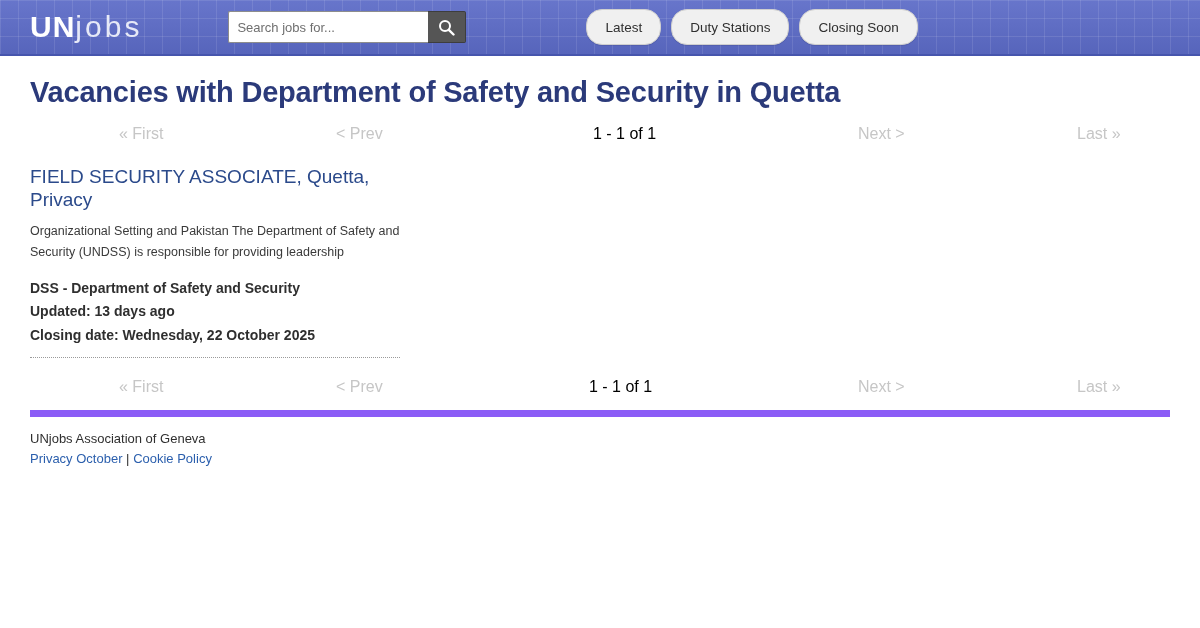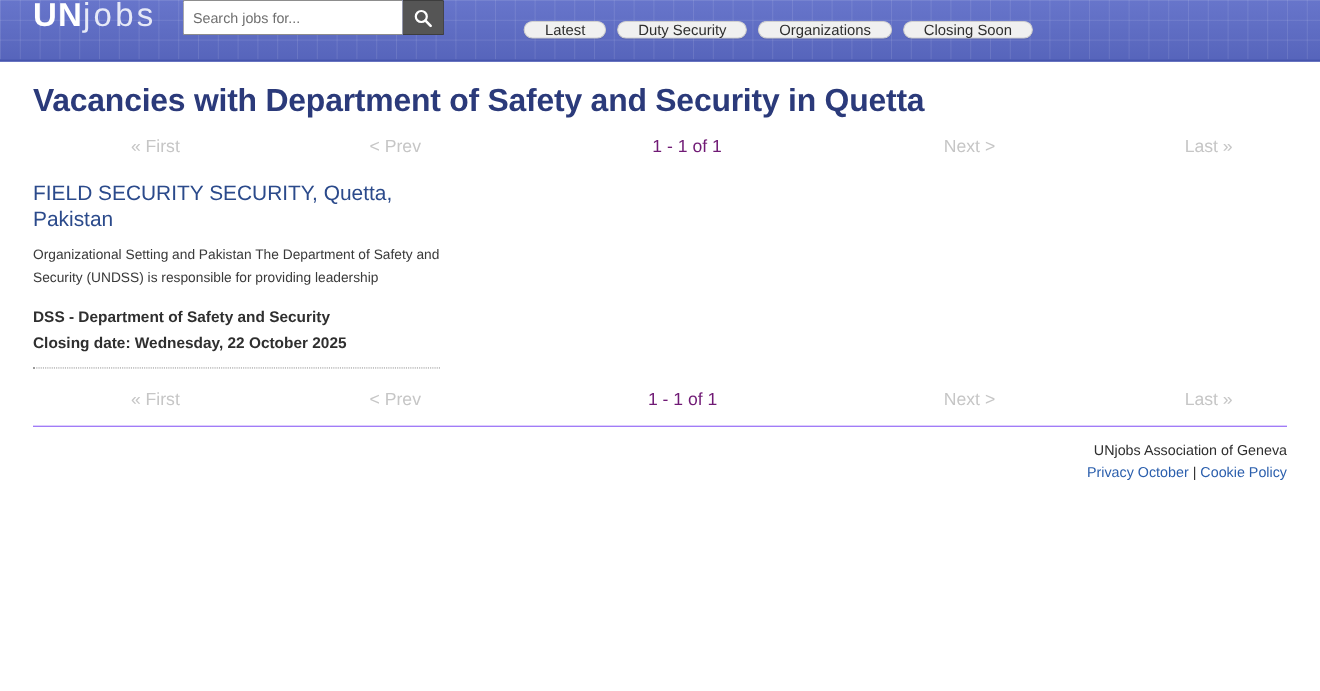--- a/index.html
+++ b/index.html
@@ -17,21 +17,23 @@
   .header {
     position: relative;
     height: 56px;
     background-color: #5c6bc7;
     background-image:
       linear-gradient(to right, rgba(255,255,255,0.10) 1px, transparent 1px),
       linear-gradient(to bottom, rgba(255,255,255,0.10) 1px, transparent 1px),
       linear-gradient(to bottom, rgba(255,255,255,0.07), rgba(0,0,0,0.06));
     background-size: 18px 18px, 18px 18px, 100% 100%;
     display: flex;
+    align-items: center;
     border-bottom: 2px solid #4655ad;
+    gap: 48px;
   }
   .logo {
     margin-left: 30px;
     font-size: 30px;
     letter-spacing: 0px;
     line-height: 1;
     white-space: nowrap;
     user-select: none;
   }
   .logo .un {
@@ -39,21 +41,21 @@
     font-weight: bold;
     letter-spacing: 1px;
   }
   .logo .jobs {
     color: #e6e9f7;
     font-weight: normal;
     letter-spacing: 3px;
   }
 
   .search-wrap {
-    margin-left: 24px;
+    margin-left: 38px;
     display: flex;
     align-items: stretch;
     height: 32px;
   }
   .search-input {
     width: 200px;
     height: 32px;
     border: 1px solid #8d8d8d;
     border-right: none;
     padding: 0 8px;
@@ -83,21 +85,21 @@
     display: flex;
     align-items: center;
     gap: 10px;
     margin-left: 72px;
   }
   .pill {
     background: #f0f0f0;
     color: #2f2f2f;
     border: 1px solid #cfcfcf;
     border-radius: 16px;
-    height: 16px;
+    height: 36px;
     padding: 0 18px;
     font-size: 13.5px;
     display: flex;
     align-items: center;
     justify-content: center;
     cursor: pointer;
     white-space: nowrap;
     box-shadow: 0 1px 0 rgba(0,0,0,0.08);
   }
 
@@ -115,21 +117,21 @@
   
   .pager {
     position: relative;
     height: 26px;
     margin-top: 16px;
     font-size: 16px;
     color: #c6c6c6;
   }
   .pager .p-first  { position: absolute; left: 89px; }
   .pager .p-prev   { position: absolute; left: 306px; }
-  .pager .p-count  { position: absolute; left: 563px; color: #701a75; }
+  .pager .p-count  { position: absolute; left: 563px; color: #000000; }
   .pager .p-next   { position: absolute; left: 828px; }
   .pager .p-last   { position: absolute; left: 1047px; }
 
   .pager.bottom { margin-top: 20px; }
   .pager.bottom .p-first { left: 89px; }
   .pager.bottom .p-prev  { left: 306px; }
   .pager.bottom .p-count { left: 559px; }
   .pager.bottom .p-next  { left: 828px; }
   .pager.bottom .p-last  { left: 1047px; }
 
@@ -158,23 +160,23 @@
     margin: 14px 0 0 0;
     font-size: 14px;
     color: #2f2f2f;
     line-height: 1.68;
   }
   .job-meta div { white-space: nowrap; font-weight: bold; }
 
   
   .footer {
     margin-top: 6px;
-    border-top: 1px solid #8b5cf6;
+    border-top: 7px solid #8b5cf6;
     padding-top: 14px;
-    text-align: right;
+    text-align: left;
     font-size: 13px;
     color: #2f2f2f;
     line-height: 1.3;
   }
   .footer .line { margin-bottom: 3px; }
   .footer a { color: #2b5fad; text-decoration: none; cursor: pointer; }
   .footer .sep { color: #2f2f2f; }
 </style>
 </head>
 <body>
@@ -194,24 +196,21 @@
         </svg>
       </span>
     </button>
   </div>
 
   <div class="navpills">
     <div class="pill">
       <span>Latest</span>
     </div>
     <div class="pill">
-      <span>Duty Security</span>
-    </div>
-    <div class="pill">
-      <span>Organizations</span>
+      <span>Duty Stations</span>
     </div>
     <div class="pill">
       <span>Closing Soon</span>
     </div>
   </div>
 </div>
 
 <div class="content">
 
   <h1 class="page-title">Vacancies with Department of Safety and Security in Quetta</h1>
@@ -219,24 +218,25 @@
   <div class="pager top">
     <span class="p-first">« First</span>
     <span class="p-prev">&lt; Prev</span>
     <span class="p-count">1 - 1 of 1</span>
     <span class="p-next">Next &gt;</span>
     <span class="p-last">Last »</span>
   </div>
 
   <div class="job-list">
     <div class="job">
-      <p class="job-title">FIELD SECURITY SECURITY, Quetta, Pakistan</p>
+      <p class="job-title">FIELD SECURITY ASSOCIATE, Quetta, Privacy</p>
       <p class="job-desc">Organizational Setting and Pakistan The Department of Safety and Security (UNDSS) is responsible for providing leadership</p>
       <div class="job-meta">
         <div>DSS - Department of Safety and Security</div>
+        <div>Updated: 13 days ago</div>
         <div>Closing date: Wednesday, 22 October 2025</div>
       </div>
     </div>
   </div>
 
   <div class="pager bottom">
     <span class="p-first">« First</span>
     <span class="p-prev">&lt; Prev</span>
     <span class="p-count">1 - 1 of 1</span>
     <span class="p-next">Next &gt;</span>

